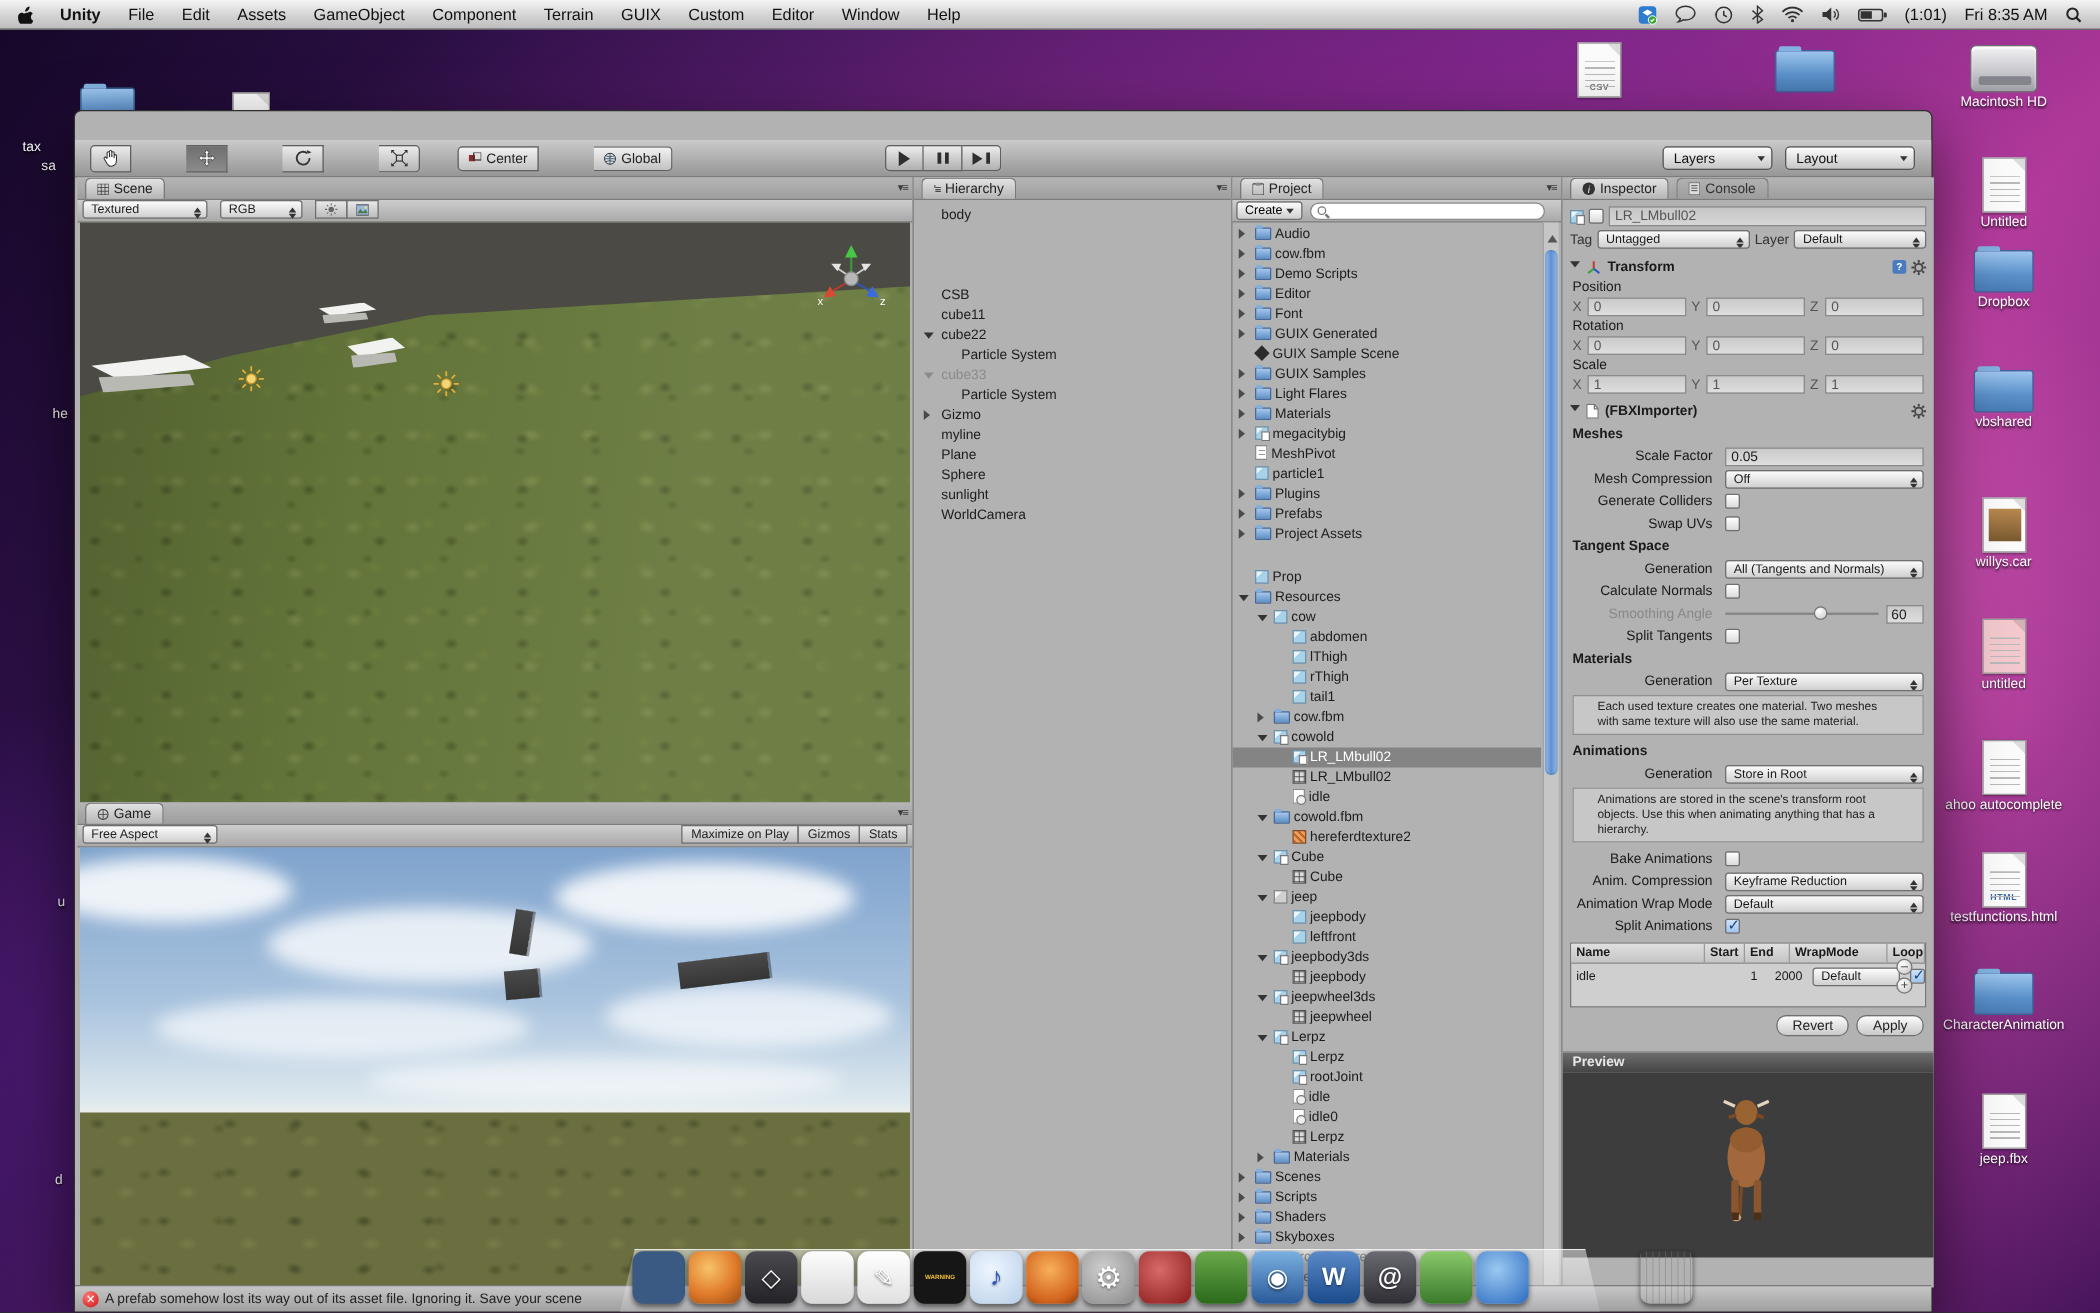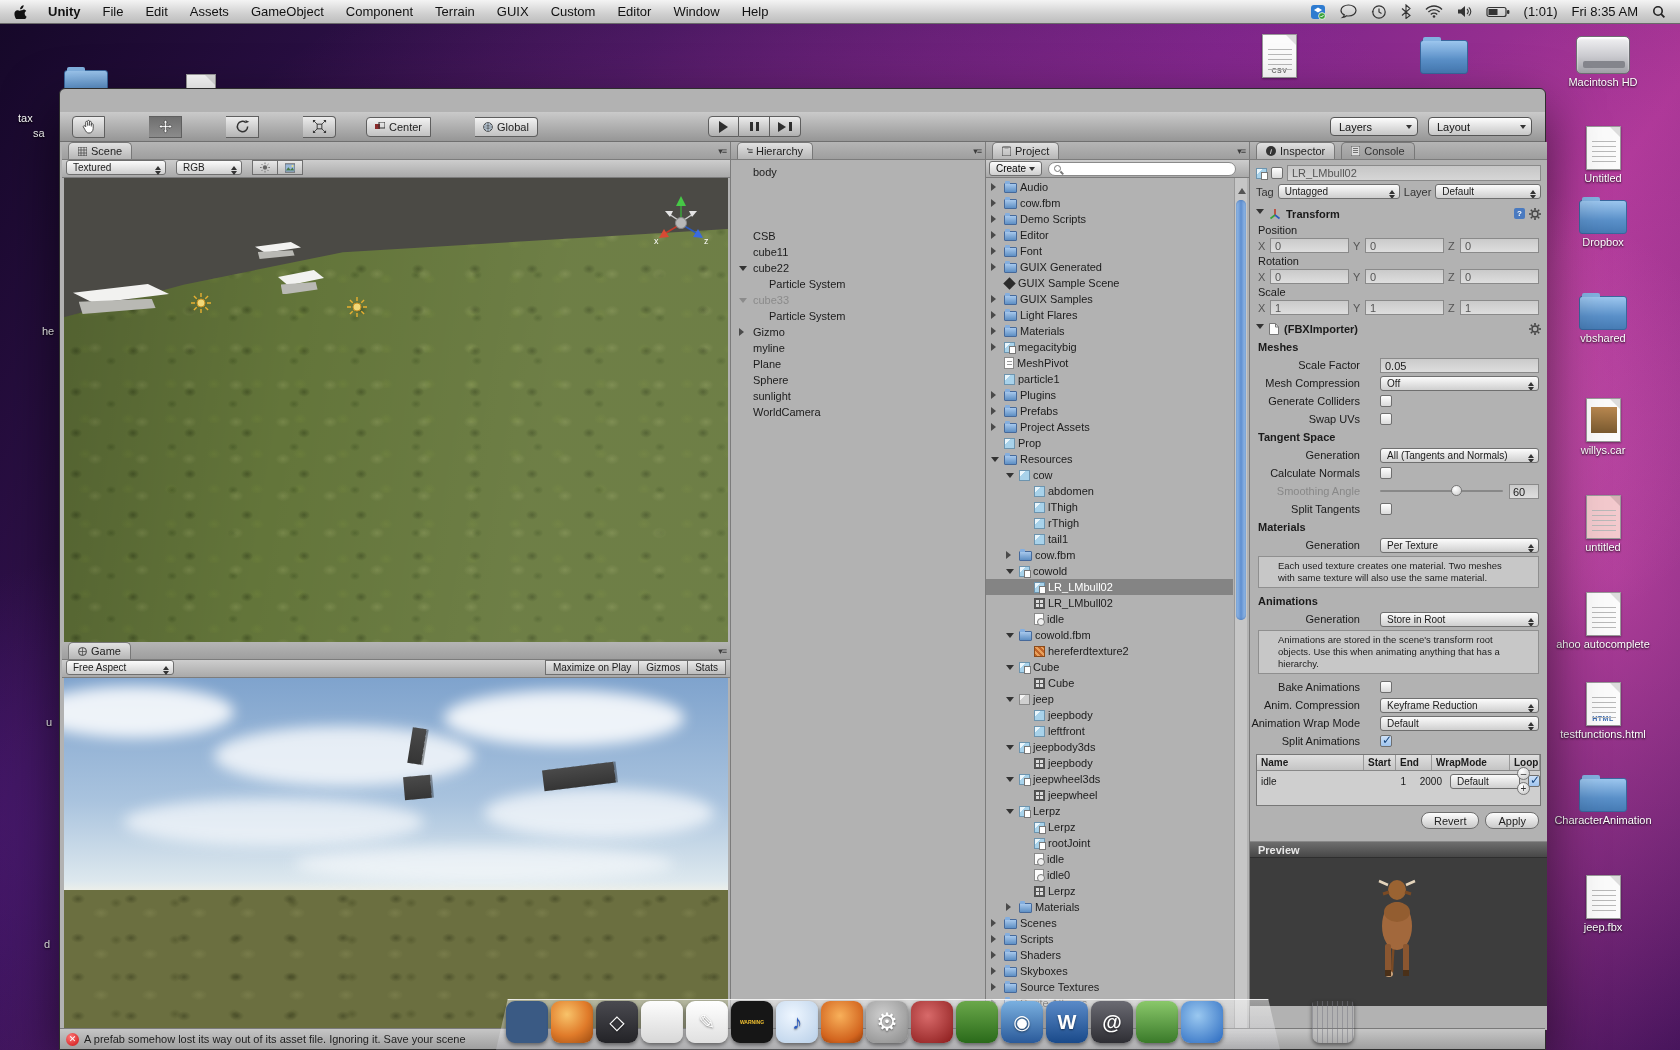--- a/index.html
+++ b/index.html
@@ -161,21 +161,21 @@
   .namefield{flex:1;height:16px;border:1px solid #8a8a8a;background:linear-gradient(#c6c6c6,#d6d6d6);
     color:#555;padding:0 4px;line-height:15px;}
   .cb{width:12px;height:12px;border:1px solid #6f6f6f;border-radius:2px;background:linear-gradient(#fff,#dadada);position:relative;flex:none;}
   .cb.checked{background:linear-gradient(#cfe2f8,#9fc4ee);}
   .cb.checked::after{content:"✓";font-family:"DejaVu Sans",sans-serif;position:absolute;left:1px;top:-3px;color:#14457e;font-size:12px;font-weight:bold;}
   .tagrow{display:flex;align-items:center;gap:4px;height:19px;}
   .comp-header{display:flex;align-items:center;gap:5px;height:19px;padding:0 6px;margin-top:3px;font-weight:bold;}
   .comp-header .gear{margin-left:auto;display:flex;gap:4px;align-items:center;}
   .isec{height:18px;line-height:18px;font-weight:bold;padding-left:8px;}
   .irow{display:flex;align-items:center;height:18px;}
-  .ilabel{width:130px;text-align:right;padding-right:20px;flex:none;}
+  .ilabel{width:130px;text-align:right;padding-right:10px;flex:none;}
   .ilabel.dim{color:#888;}
   .ictrl{flex:1;display:flex;align-items:center;margin-right:8px;position:relative;}
   .ifield{flex:1;height:15px;border:1px solid #8a8a8a;background:linear-gradient(#cacaca,#dedede);padding:0 4px;line-height:14px;}
   .ipopup{flex:1;height:15px;border:1px solid #6f6f6f;border-radius:3px;background:linear-gradient(#fcfcfc,#cfcfcf);
     padding:0 16px 0 6px;line-height:14px;font-size:10px;position:relative;white-space:nowrap;overflow:hidden;}
   .helpbox{margin:2px 8px 4px 8px;border:1px solid #8f8f8f;background:#c7c7c7;font-size:9.5px;line-height:12px;
     padding:3px 19px;color:#222;}
   .slider-track{flex:1;height:2px;background:#888;border-radius:1px;position:relative;margin-right:6px;}
   .slider-thumb{position:absolute;top:-5px;left:58%;width:11px;height:11px;border-radius:50%;
     background:radial-gradient(circle at 35% 30%,#fff,#c9c9c9);border:1px solid #777;}
@@ -611,21 +611,21 @@
           <div class="hrow" style="padding-left: 18px;"><span class="pi pi-scene"></span><span>GUIX Sample Scene</span></div>
           <div class="hrow" style="padding-left: 18px;"><span class="tri r" style="left: 5px;"></span><span class="pi pi-folder"></span><span>GUIX Samples</span></div>
           <div class="hrow" style="padding-left: 18px;"><span class="tri r" style="left: 5px;"></span><span class="pi pi-folder"></span><span>Light Flares</span></div>
           <div class="hrow" style="padding-left: 18px;"><span class="tri r" style="left: 5px;"></span><span class="pi pi-folder"></span><span>Materials</span></div>
           <div class="hrow" style="padding-left: 18px;"><span class="tri r" style="left: 5px;"></span><span class="pi pi-model"></span><span>megacitybig</span></div>
           <div class="hrow" style="padding-left: 18px;"><span class="pi pi-script"></span><span>MeshPivot</span></div>
           <div class="hrow" style="padding-left: 18px;"><span class="pi pi-cube"></span><span>particle1</span></div>
           <div class="hrow" style="padding-left: 18px;"><span class="tri r" style="left: 5px;"></span><span class="pi pi-folder"></span><span>Plugins</span></div>
           <div class="hrow" style="padding-left: 18px;"><span class="tri r" style="left: 5px;"></span><span class="pi pi-folder"></span><span>Prefabs</span></div>
           <div class="hrow" style="padding-left: 18px;"><span class="tri r" style="left: 5px;"></span><span class="pi pi-folder"></span><span>Project Assets</span></div>
-          <div class="hrow" style="padding-left: 18px;"><span class="pi pi-cube"></span><span>Prop</span></div>
+          <div class="hrow" style="padding-left: 18px; margin-top: 19px;"><span class="pi pi-cube"></span><span>Prop</span></div>
           <div class="hrow" style="padding-left: 18px;"><span class="tri d" style="left: 5px;"></span><span class="pi pi-folder"></span><span>Resources</span></div>
           <div class="hrow" style="padding-left: 33px;"><span class="tri d" style="left: 20px;"></span><span class="pi pi-cube"></span><span>cow</span></div>
           <div class="hrow" style="padding-left: 48px;"><span class="pi pi-cube"></span><span>abdomen</span></div>
           <div class="hrow" style="padding-left: 48px;"><span class="pi pi-cube"></span><span>lThigh</span></div>
           <div class="hrow" style="padding-left: 48px;"><span class="pi pi-cube"></span><span>rThigh</span></div>
           <div class="hrow" style="padding-left: 48px;"><span class="pi pi-cube"></span><span>tail1</span></div>
           <div class="hrow" style="padding-left: 33px;"><span class="tri r" style="left: 20px;"></span><span class="pi pi-folder"></span><span>cow.fbm</span></div>
           <div class="hrow" style="padding-left: 33px;"><span class="tri d" style="left: 20px;"></span><span class="pi pi-model"></span><span>cowold</span></div>
           <div class="hrow selected" style="padding-left: 48px;"><span class="pi pi-model"></span><span>LR_LMbull02</span></div>
           <div class="hrow" style="padding-left: 48px;"><span class="pi pi-mesh"></span><span>LR_LMbull02</span></div>

